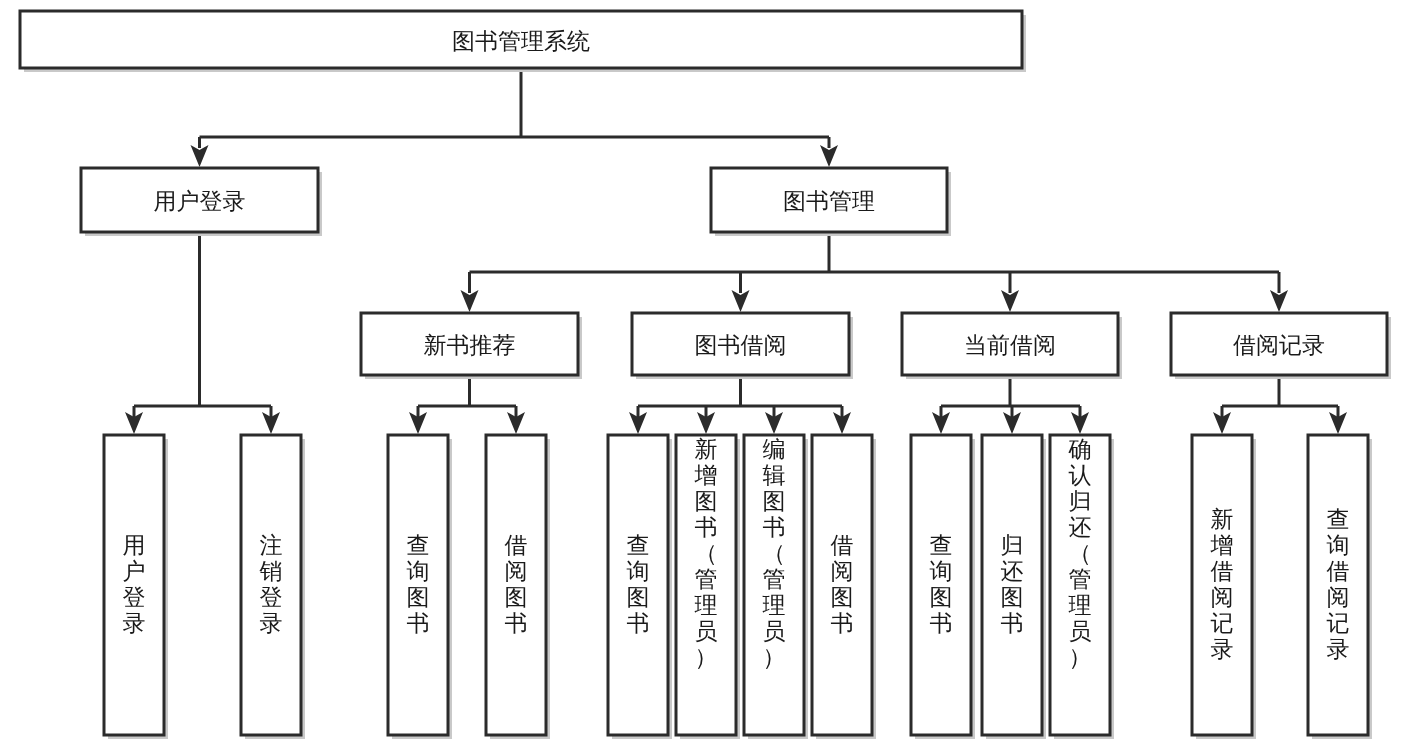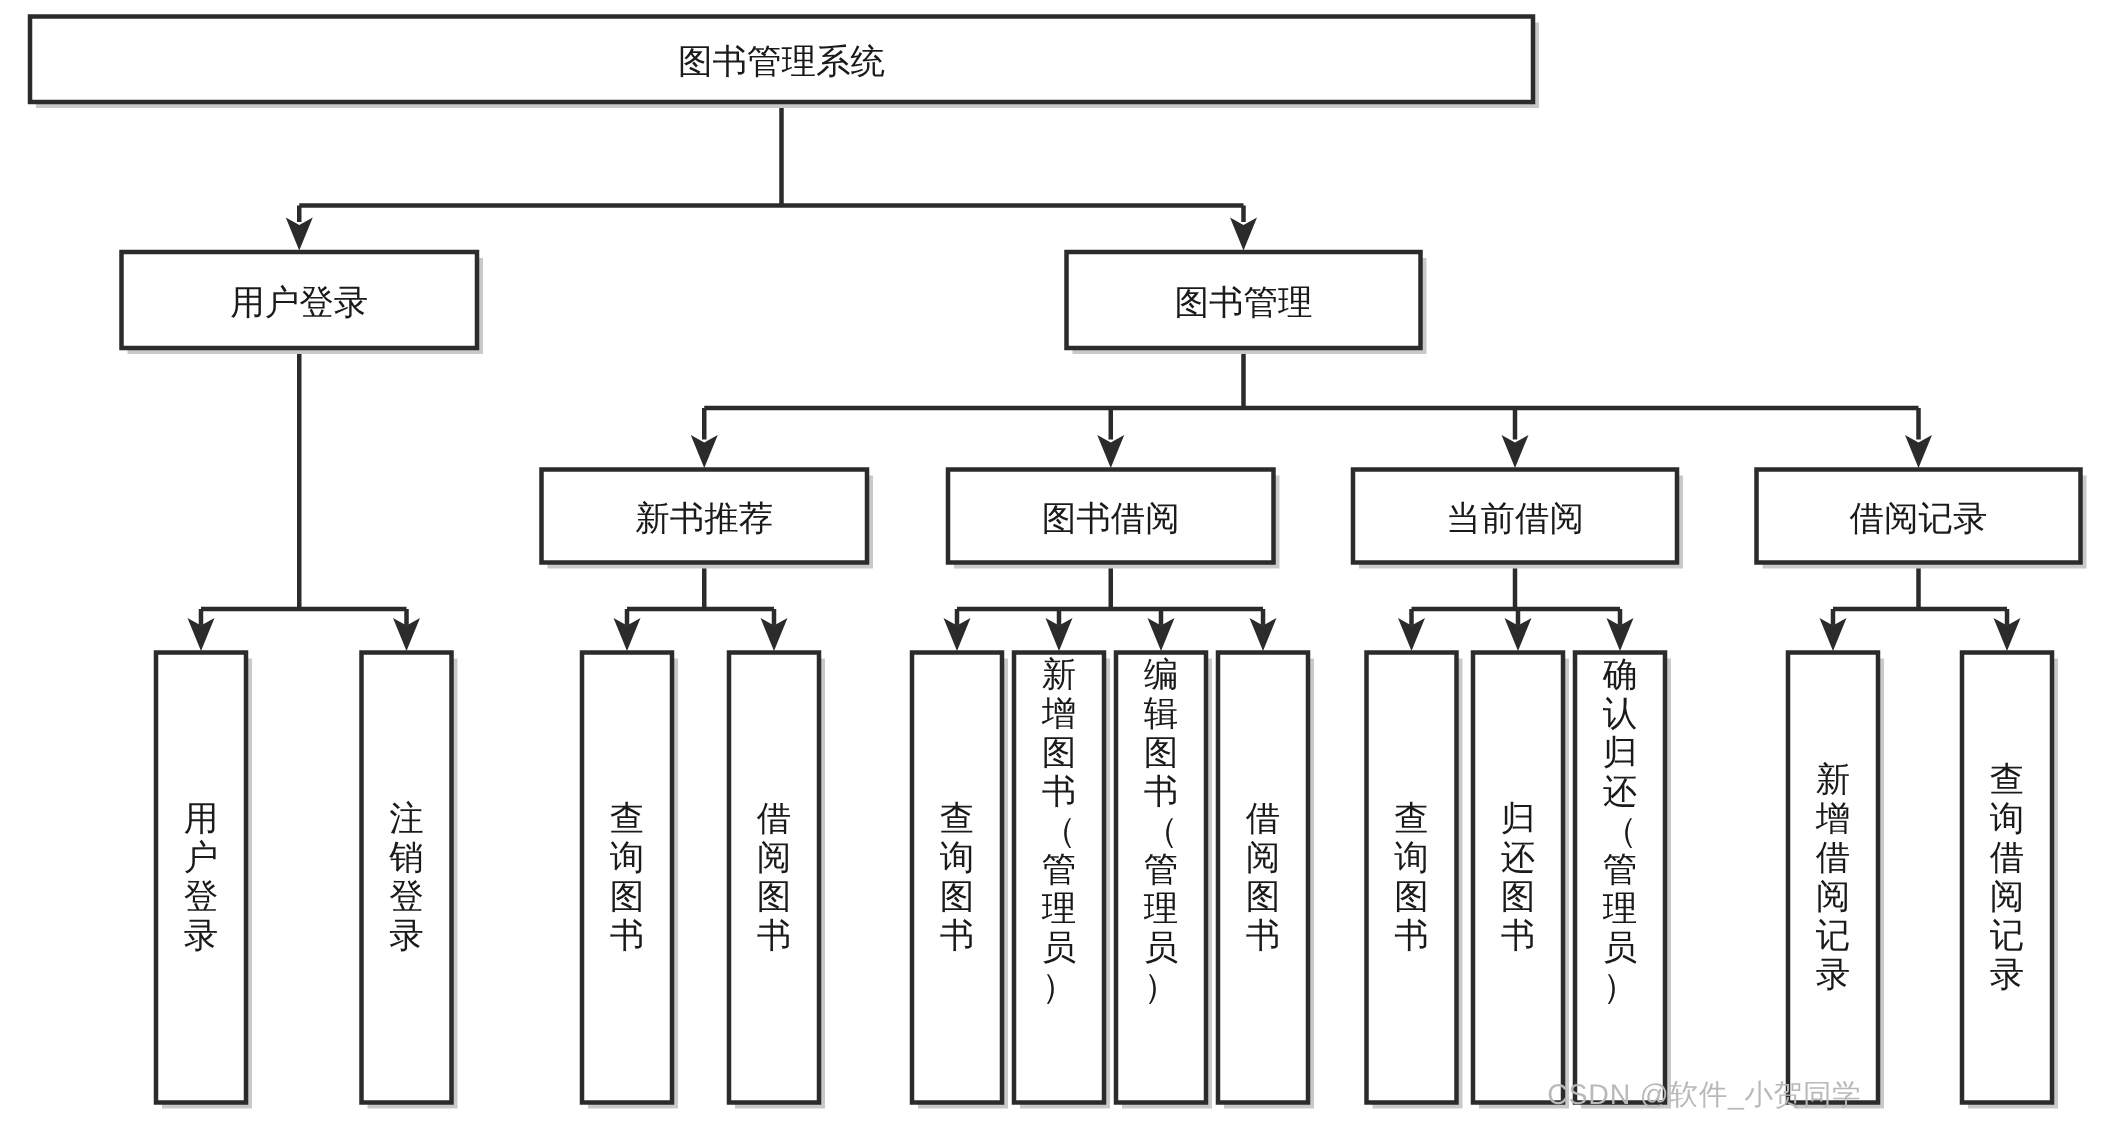--- a/index.html
+++ b/index.html
@@ -226,15 +226,14 @@
           <text x="1222" class="node-label-v"><tspan x="1222" y="527">新</tspan><tspan x="1222" y="553">增</tspan><tspan x="1222" y="579">借</tspan><tspan x="1222" y="605">阅</tspan><tspan x="1222" y="631">记</tspan><tspan x="1222" y="657">录</tspan></text>
         </g>
         <g>
           <rect x="1312" y="439" width="60" height="300" class="node-shadow"></rect>
           <rect x="1308" y="435" width="60" height="300" class="node-rect"></rect>
           <text x="1338" class="node-label-v"><tspan x="1338" y="527">查</tspan><tspan x="1338" y="553">询</tspan><tspan x="1338" y="579">借</tspan><tspan x="1338" y="605">阅</tspan><tspan x="1338" y="631">记</tspan><tspan x="1338" y="657">录</tspan></text>
         </g>
       </g>
   </svg>
 
-  <div class="watermark">CSDN @软件_小贺同学</div>
 
 </div>
 
 </body></html>

